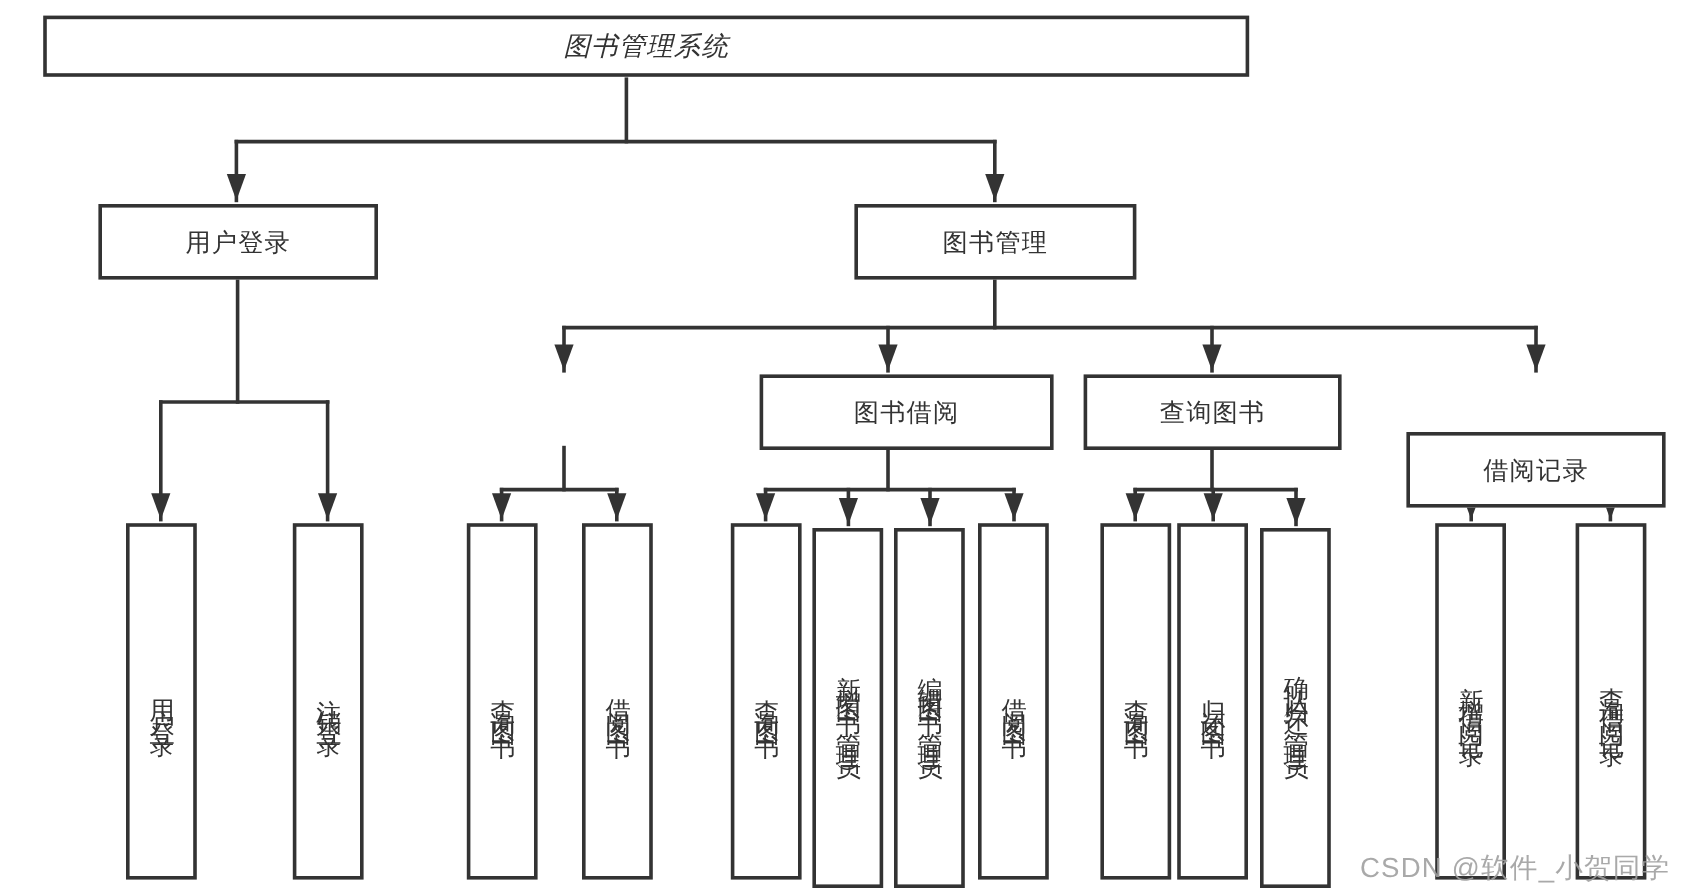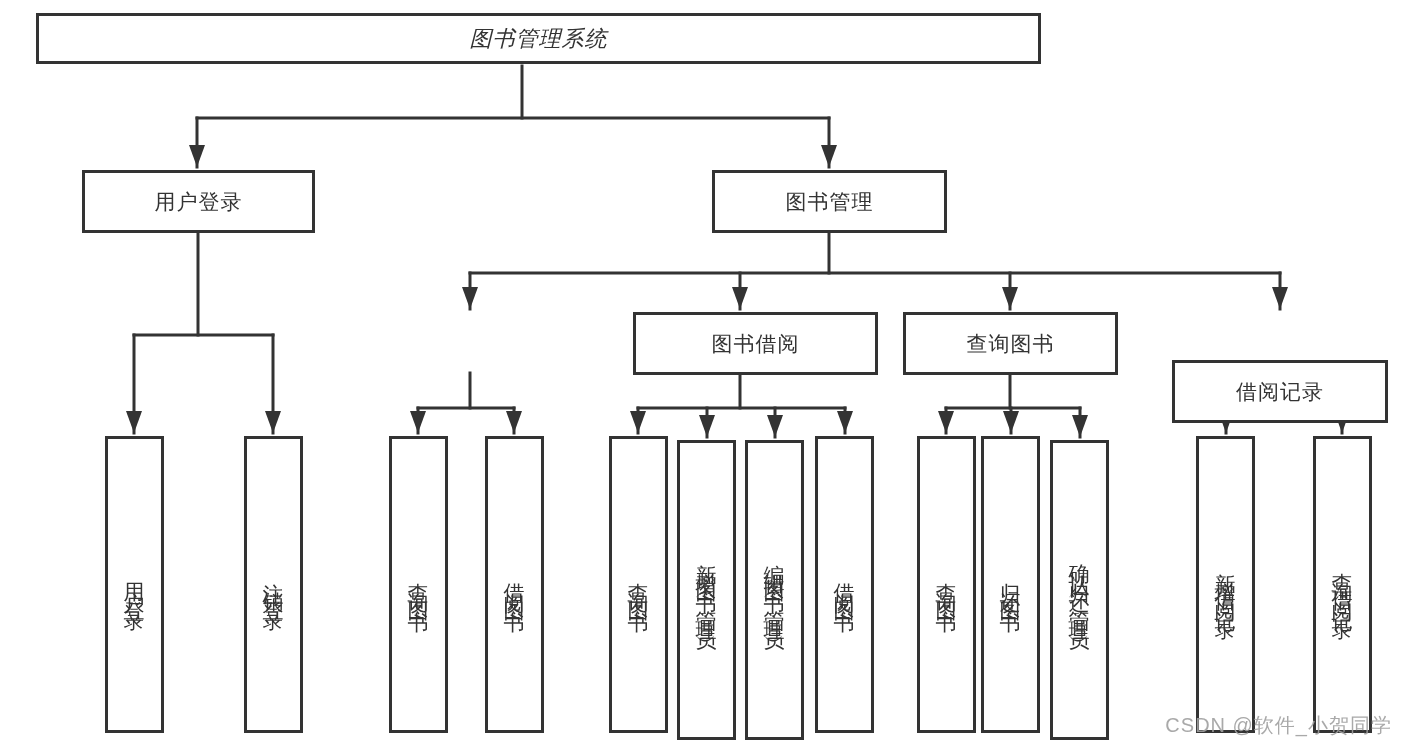--- a/index.html
+++ b/index.html
@@ -13,21 +13,21 @@
     display:flex;align-items:center;justify-content:center;z-index:2;color:#333333;
   }
   .h{font-size:21px;letter-spacing:1px;white-space:nowrap;}
   .root{font-size:22px;}
   .v{
     writing-mode:vertical-rl;text-orientation:mixed;
     font-size:21px;letter-spacing:0.45em;line-height:1;
   }
   .watermark{
     position:absolute;right:13px;bottom:8px;z-index:5;
-    font-size:20px;letter-spacing:1px;color:rgba(160,160,160,0.9);white-space:nowrap;
+    font-size:23px;letter-spacing:1px;color:rgba(160,160,160,0.9);white-space:nowrap;
   }
 </style>
 </head>
 <body>
 
 <div class="stage">
 
   <svg class="lines" width="1405" height="747" viewBox="0 0 1405 747" aria-hidden="true">
     <defs>
       <marker id="ah" markerUnits="userSpaceOnUse" markerWidth="24" markerHeight="18" viewBox="0 0 24 18" refX="22" refY="9" orient="auto">

